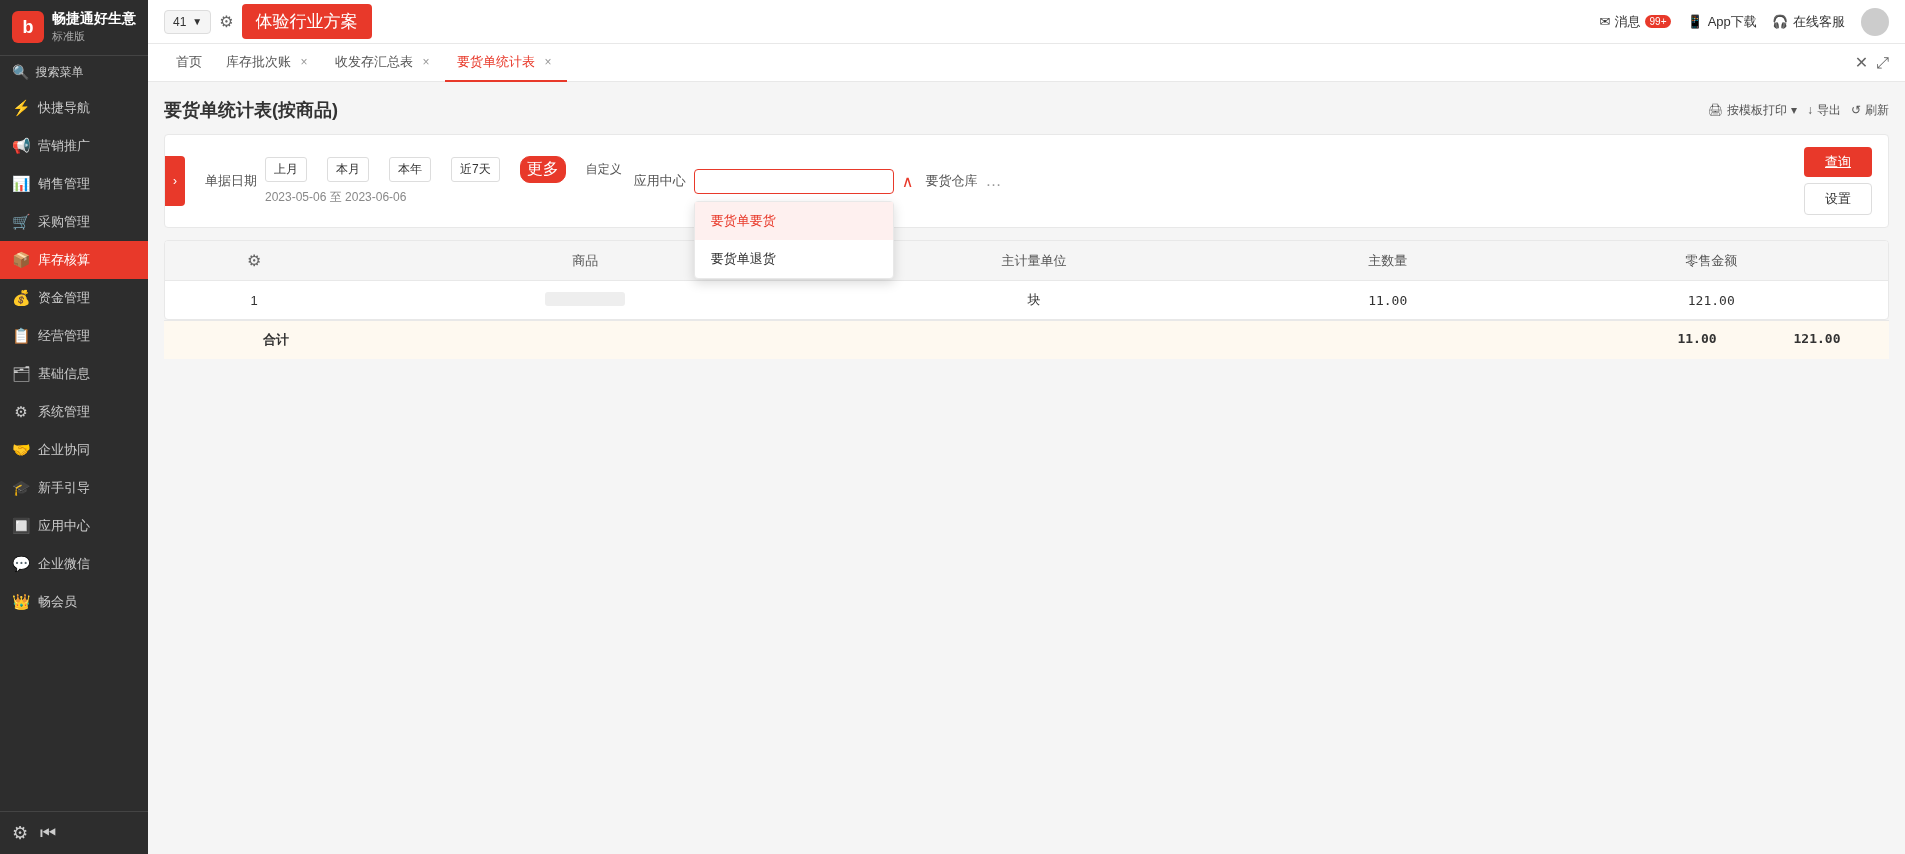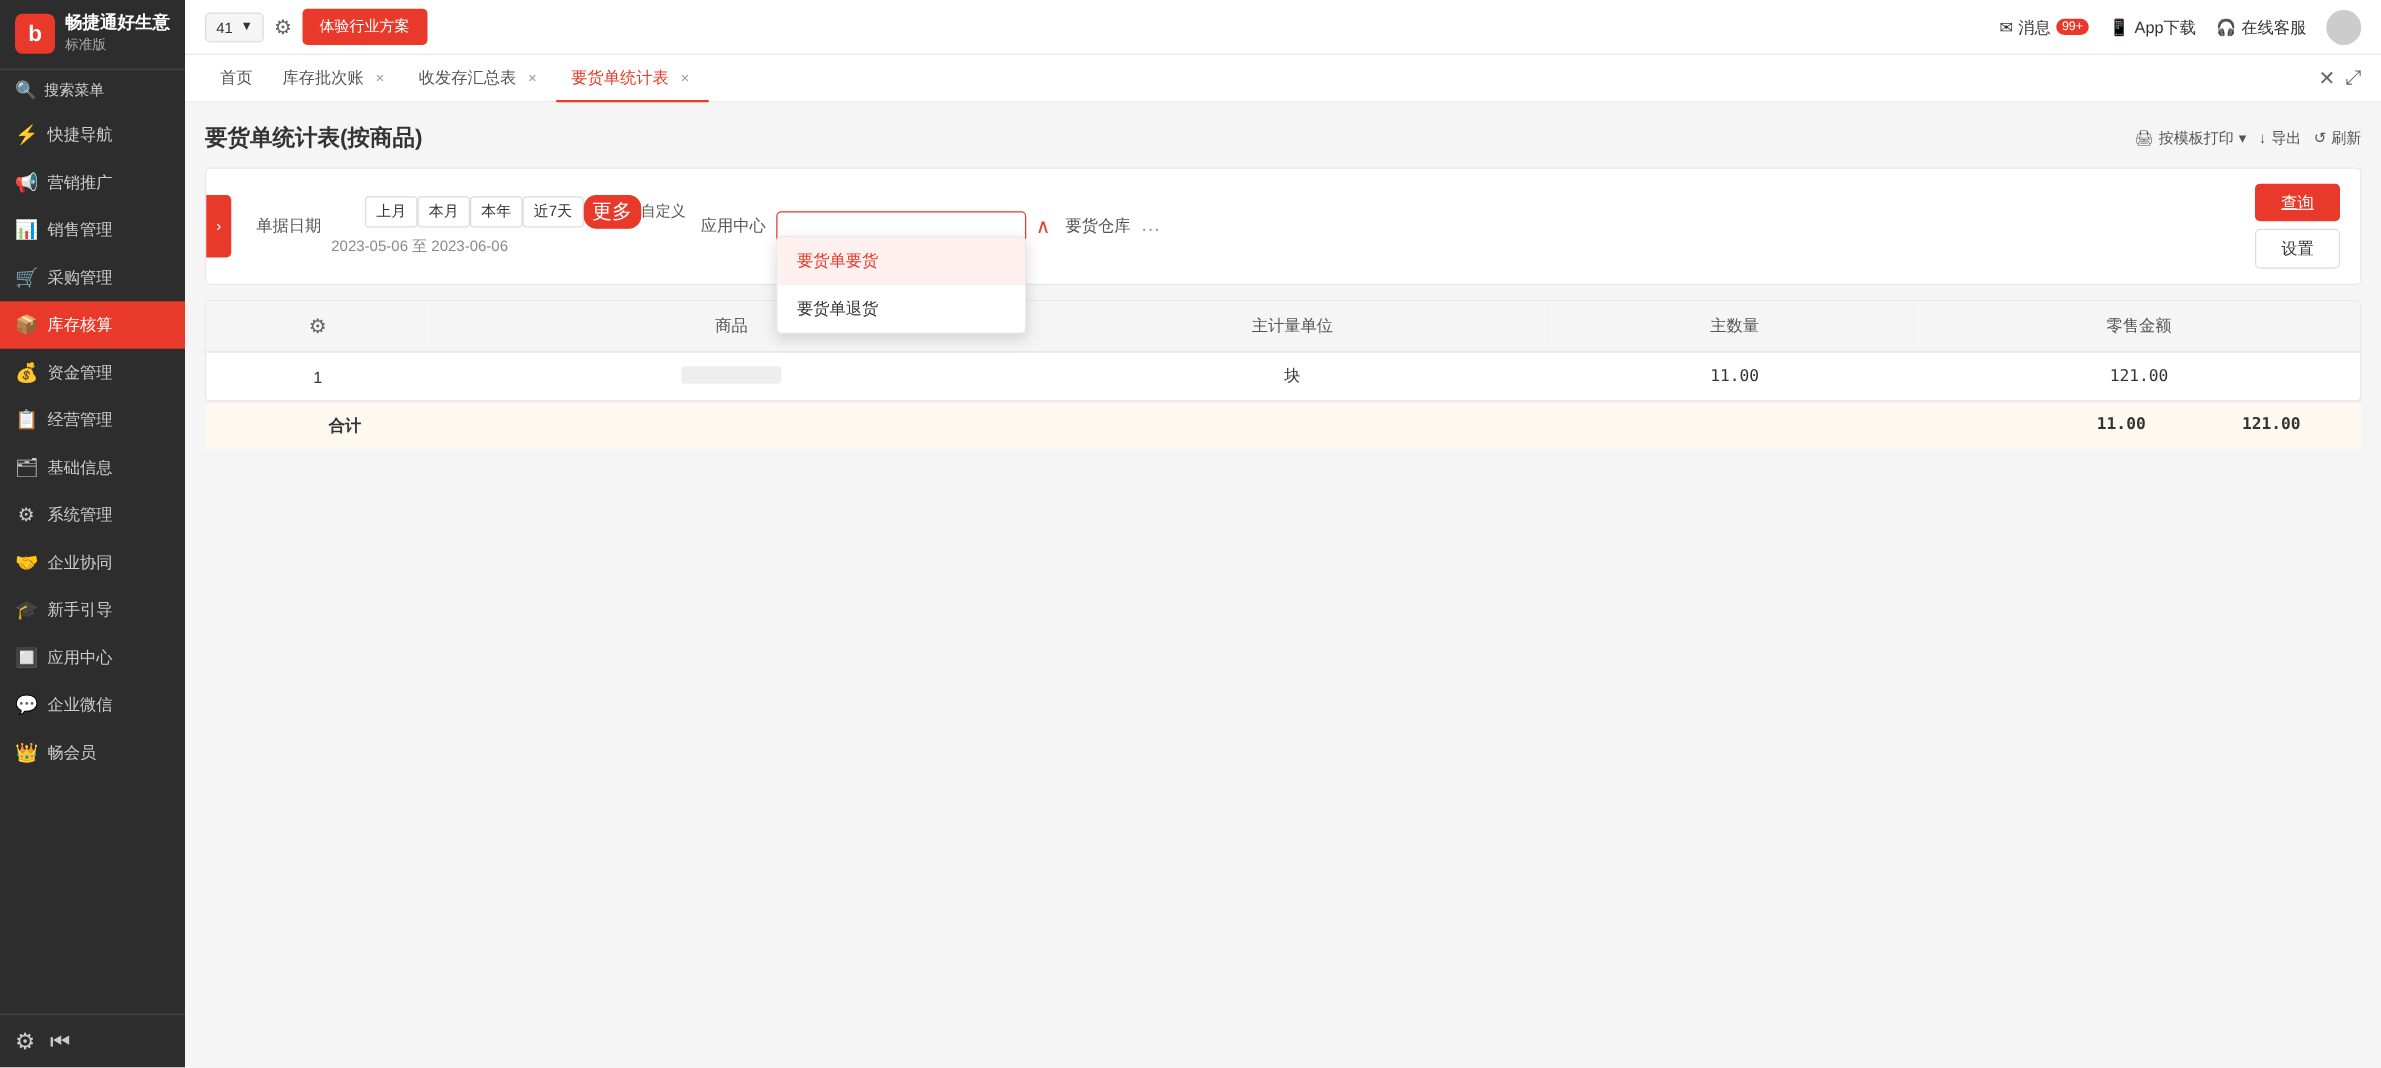--- a/index.html
+++ b/index.html
@@ -96,21 +96,21 @@
     }
     .topbar-gear {
       font-size: 16px; color: #666; cursor: pointer;
     }
     .topbar-industry-btn {
       background: #e8392a;
       color: white;
       border: none;
       border-radius: 4px;
       padding: 6px 14px;
-      font-size: 12px;
+      font-size: 17px;
       cursor: pointer;
     }
     .topbar-right {
       display: flex; align-items: center; gap: 16px; font-size: 13px; color: #333;
     }
     .topbar-msg-badge {
       position: relative; display: inline-flex; align-items: center; gap: 4px; cursor: pointer;
     }
     .badge {
       background: #e8392a;
@@ -221,21 +221,21 @@
       display: flex;
       align-items: center;
       flex-wrap: wrap;
       gap: 12px;
       flex: 1;
     }
     .filter-group {
       display: flex; align-items: center; gap: 8px;
     }
     .filter-label { color: #555; font-size: 13px; white-space: nowrap; }
-    .date-quick-btns { display: flex; gap: 0; align-items: center; margin-left: 27px; }
+    .date-quick-btns { display: flex; gap: 20px; align-items: center; }
     .date-quick-btn {
       padding: 3px 8px;
       border: 1px solid #ddd;
       border-radius: 3px;
       font-size: 12px;
       cursor: pointer;
       background: white;
       color: #333;
     }
     .date-quick-btn.more {
@@ -287,21 +287,21 @@
       border: 1px solid #ddd;
       border-radius: 4px;
       padding: 6px 20px;
       font-size: 13px;
       cursor: pointer;
     }
 
     
     .dropdown-overlay {
       position: absolute;
-      top: 20px;
+      top: 32px;
       left: 0;
       background: white;
       border: 1px solid #e8e8e8;
       border-radius: 4px;
       box-shadow: 0 4px 12px rgba(0,0,0,0.15);
       z-index: 100;
       min-width: 200px;
     }
     .dropdown-item {
       padding: 10px 16px;

